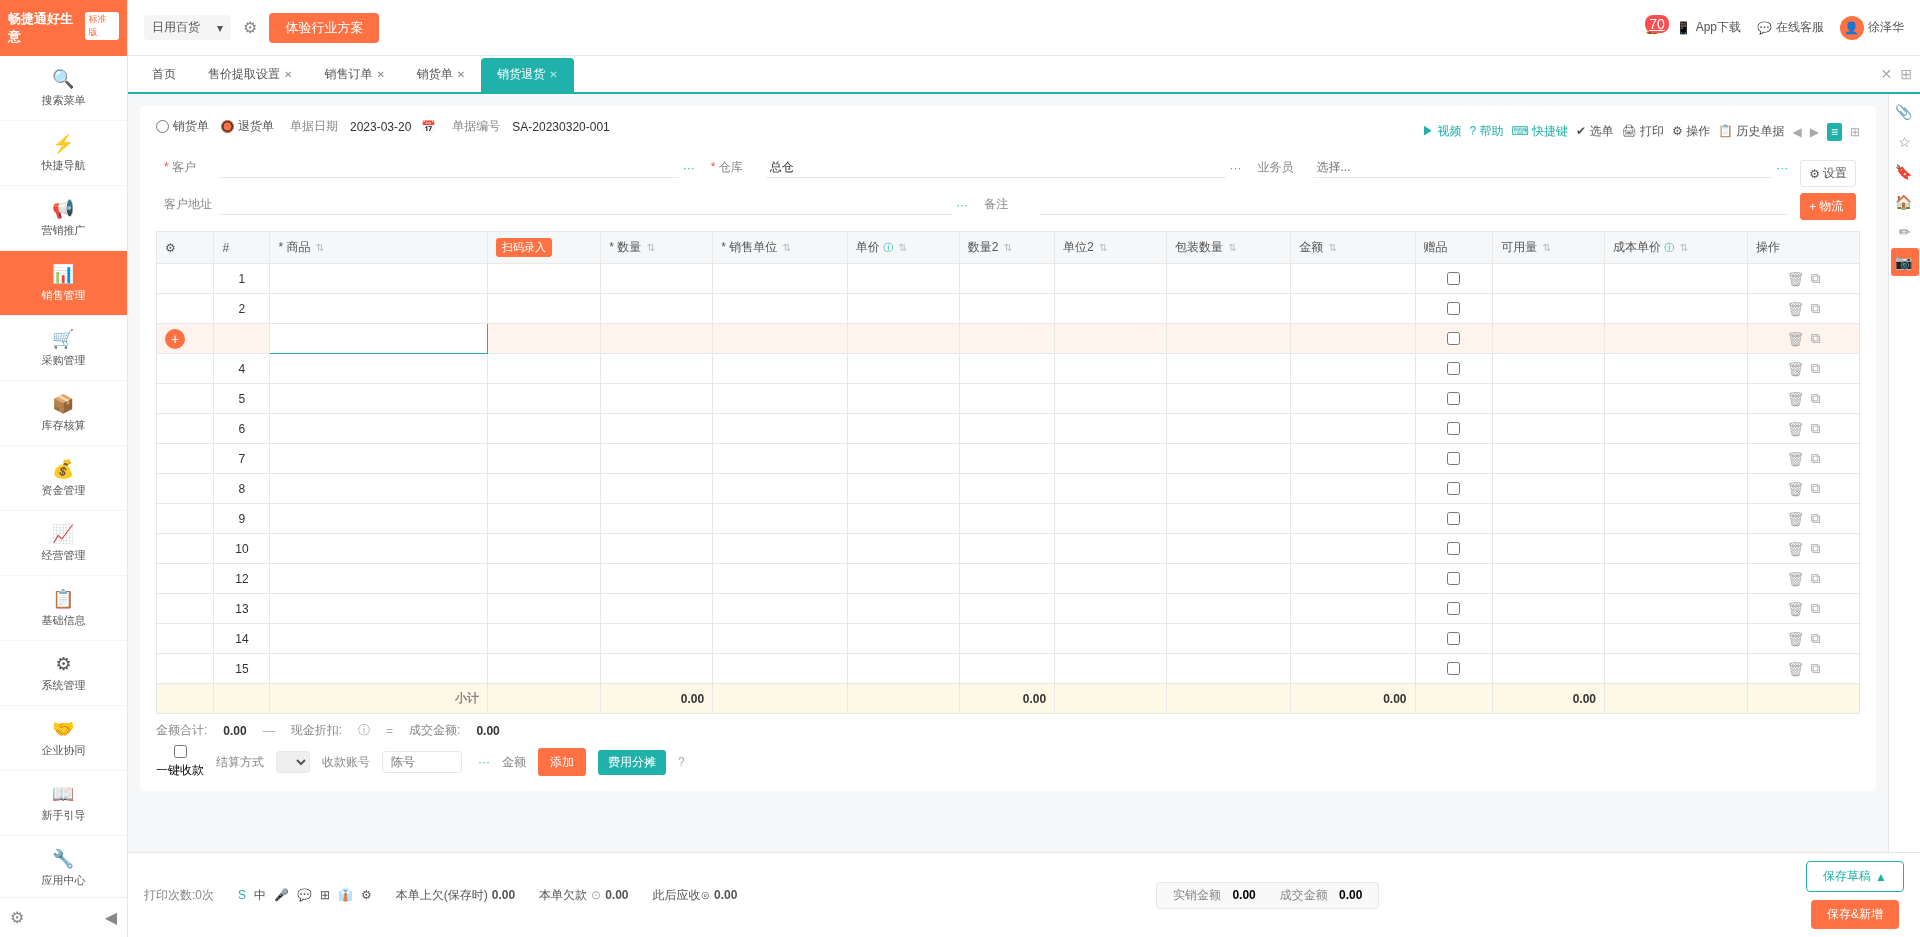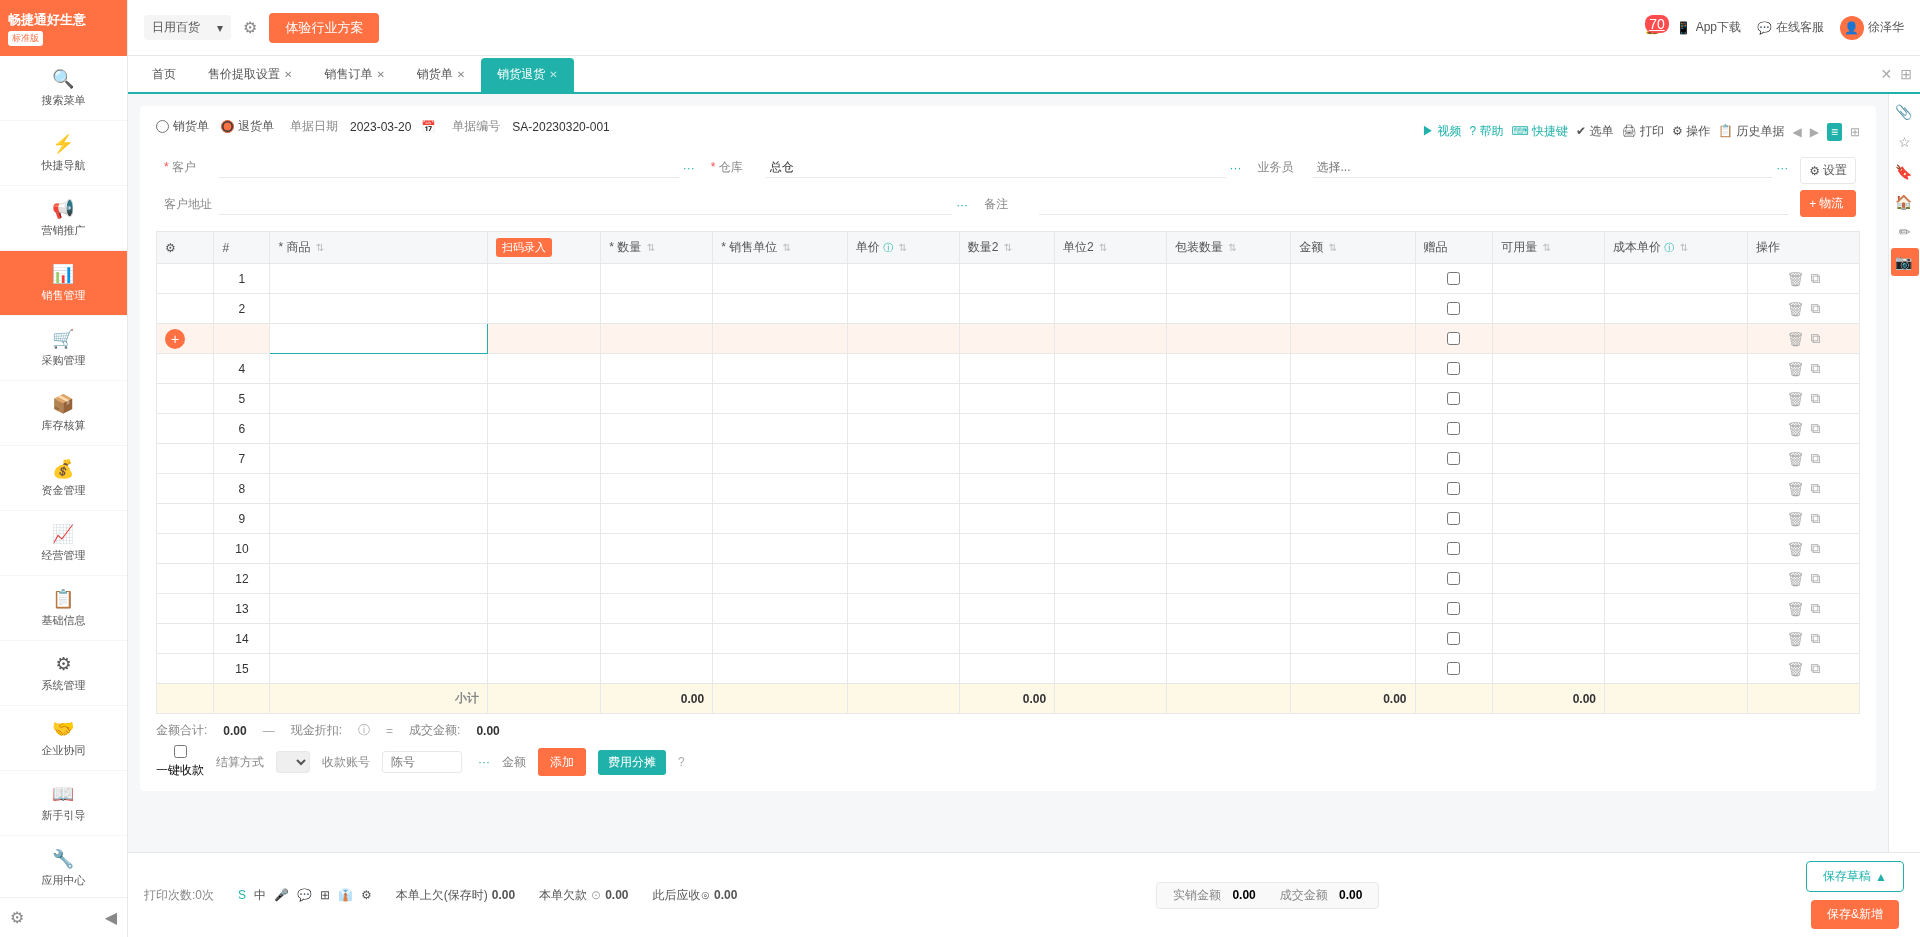--- a/index.html
+++ b/index.html
@@ -127,21 +127,21 @@
 
     
     ::-webkit-scrollbar { width: 6px; height: 6px; }
     ::-webkit-scrollbar-thumb { background: #ccc; border-radius: 3px; }
   </style>
 </head>
 <body>
 
 <div class="sidebar">
   <div class="sidebar-logo">
-    <div style="display:flex;flex-direction:column;align-items:flex-start;">
+    <div style="display:flex;flex-direction:row;align-items:flex-start;">
       <span style="color:#fff;font-size:13px;font-weight:bold;">畅捷通好生意</span>
       <span style="background:#fff;color:#ff7043;font-size:9px;padding:1px 4px;border-radius:3px;margin-top:2px;">标准版</span>
     </div>
   </div>
 
   <div class="sidebar-nav">
 
     <div class="sidebar-item">
       <span class="icon">🔍</span>
       <span class="label">搜索菜单</span>
@@ -298,21 +298,21 @@
             <span style="cursor:pointer;">🖨 <span>打印</span></span>
             <span style="cursor:pointer;">⚙ <span>操作</span></span>
             <span style="cursor:pointer;">📋 <span>历史单据</span></span>
             <span style="cursor:pointer;color:#aaa;">◀</span>
             <span style="cursor:pointer;color:#aaa;">▶</span>
             <span style="cursor:pointer;background:#20b2aa;color:#fff;padding:2px 4px;border-radius:2px;">≡</span>
             <span style="cursor:pointer;color:#aaa;">⊞</span>
           </div>
         </div>
 
-        <div style="display:flex;align-items:flex-start;">
+        <div style="display:flex;align-items:center;">
           <div style="flex:1;">
 
             <div class="fields-row">
               <div class="field-group">
                 <span class="field-label required">客户</span>
                 <input class="field-input" type="text" placeholder="" style="">
                 <span class="field-dots">···</span>
               </div>
               <div class="field-group">
                 <span class="field-label required">仓库</span>

